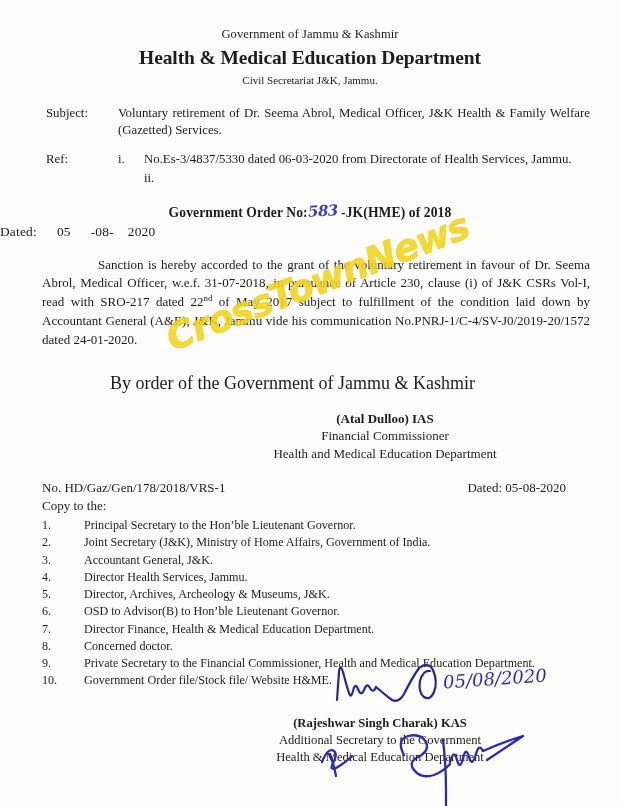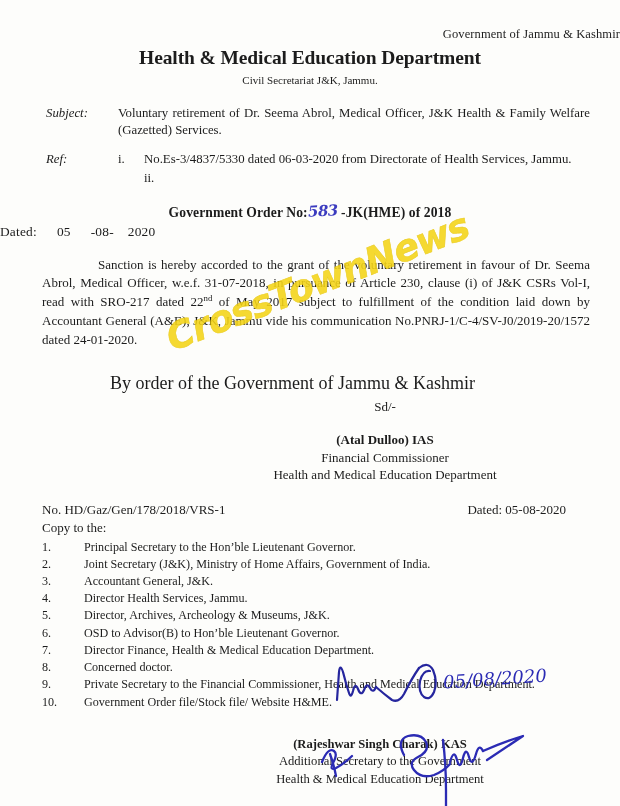--- a/index.html
+++ b/index.html
@@ -18,21 +18,20 @@
     box-sizing: border-box;
   }
   
   .hdr {
     text-align: center;
   }
   .hdr-gov {
     font-size: 12.5px;
     letter-spacing: 0.1px;
     padding-top: 27px;
-    text-align: right;
   }
   .hdr-dept {
     font-size: 19.5px;
     font-weight: bold;
     letter-spacing: -0.1px;
     margin-top: 5px;
   }
   .hdr-sec {
     font-size: 11px;
     margin-top: 5px;
@@ -45,21 +44,20 @@
   }
   .row {
     display: flex;
     align-items: flex-start;
   }
   .row-subject { margin-top: 19px; }
   .row-ref { margin-top: 13px; }
   .lbl {
     width: 72px;
     flex: 0 0 72px;
-    font-style: italic;
   }
   .rn {
     width: 26px;
     flex: 0 0 26px;
   }
   .rn-indent {
     width: 98px;
     flex: 0 0 98px;
   }
   .just {
@@ -246,21 +244,20 @@
   </div>
   <div class="order-dated">
     <span>Dated:</span><span class="sp1"></span><span>05</span><span class="sp1"></span><span>-08-</span><span class="sp2"></span><span>2020</span>
   </div>
 
   <div class="body-para"><span>Sanction is hereby accorded to the grant of the voluntary retirement in favour of Dr. Seema Abrol, Medical Officer, w.e.f. 31-07-2018, in pursuance of Article 230, clause (i) of J&amp;K CSRs Vol-I, read with SRO-217 dated 22</span><sup>nd</sup><span> of May 2017 subject to fulfillment of the condition laid down by Accountant General (A&amp;E), J&amp;K, Jammu vide his communication No.PNRJ-1/C-4/SV-J0/2019-20/1572 dated 24-01-2020.</span></div>
 
   <div class="byorder">By order of the Government of Jammu &amp; Kashmir</div>
 
   <div class="sig1">
-    <div class="sd">Sd/-</div>
     <div class="name">(Atal Dulloo) IAS</div>
     <div class="desig">Financial Commissioner</div>
     <div class="dept">Health and Medical Education Department</div>
   </div>
 
   <div class="fileline">
     <div class="fno">No. HD/Gaz/Gen/178/2018/VRS-1</div>
     <div class="fdate">Dated: 05-08-2020</div>
   </div>
   <div class="copyto">Copy to the:</div>

